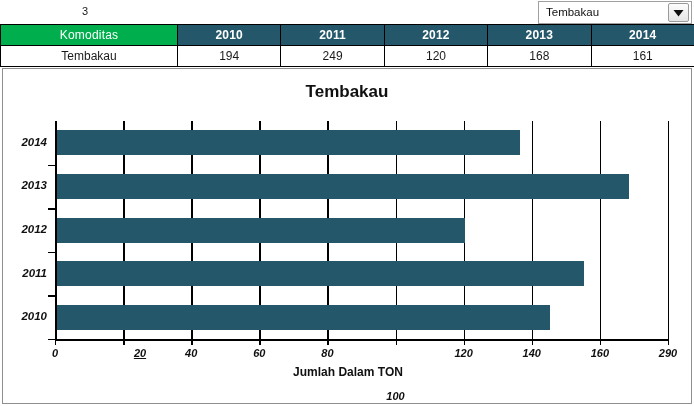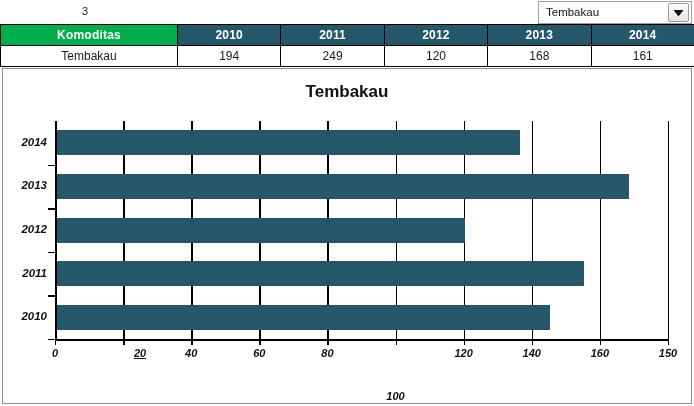--- a/index.html
+++ b/index.html
@@ -35,21 +35,21 @@
 
   
   .table-wrap { position:absolute; left:0; top:24px; width:694px; height:44px; }
   table.data { border-collapse:collapse; width:694px; table-layout:fixed; }
   table.data td, table.data th {
     border:1.5px solid #000; height:21px; padding:0;
     font-size:12px; text-align:center; vertical-align:middle;
   }
   .col-komoditas { width:177px; }
   .col-year { width:103.4px; }
-  th.hdr-green { background:#00ae4d; color:#ffffff; font-weight:bold; letter-spacing:.2px; }
+  th.hdr-green { background:#00ae4d; color:#ffffff; font-weight:normal; letter-spacing:.2px; }
   th.hdr-teal  { background:#24576a; color:#ffffff; font-weight:bold; letter-spacing:.2px; }
   td.body-cell { background:#ffffff; color:#1a1a1a; font-weight:normal; }
 
   
   .chart-panel {
     position:absolute; left:2px; top:68px; width:690px; height:336px;
     border:1px solid #8f8f8f; background:#ffffff;
   }
   .chart-title {
     position:absolute; left:0; top:13px; width:100%;
@@ -169,33 +169,34 @@
         <div class="xtick" style="left: 460.667px;"></div>
         <div class="xtick-label" style="left: 460.667px;">120</div>
         <div class="gridline" style="left: 528.778px;"></div>
         <div class="xtick" style="left: 528.778px;"></div>
         <div class="xtick-label" style="left: 528.778px; text-align: center;">140</div>
         <div class="gridline" style="left: 596.889px;"></div>
         <div class="xtick" style="left: 596.889px;"></div>
         <div class="xtick-label" style="left: 596.889px;">160</div>
         <div class="gridline" style="left: 665px;"></div>
         <div class="xtick" style="left: 665px;"></div>
-        <div class="xtick-label" style="left: 665px;">150</div>
+        <div class="xtick-label" style="left: 665px;">290</div>
         <div class="bar" style="left: 53.6px; top: 235.7px; width: 493.806px; background: rgb(36, 87, 106);"></div>
         <div class="ytick" style="top: 270px;"></div>
         <div class="ytick-label" style="top: 241.2px;">2010</div>
         <div class="bar" style="left: 53.6px; top: 192.1px; width: 527.861px; background: rgb(36, 87, 106);"></div>
         <div class="ytick" style="top: 226.4px;"></div>
         <div class="ytick-label" style="top: 197.6px;">2011</div>
         <div class="bar" style="left: 53.6px; top: 148.5px; width: 408.667px; background: rgb(36, 87, 106);"></div>
         <div class="ytick" style="top: 182.8px;"></div>
         <div class="ytick-label" style="top: 154px;">2012</div>
         <div class="bar" style="left: 53.6px; top: 104.9px; width: 572.133px; background: rgb(36, 87, 106);"></div>
         <div class="ytick" style="top: 139.2px;"></div>
         <div class="ytick-label" style="top: 110.4px;">2013</div>
         <div class="bar" style="left: 53.6px; top: 61.3px; width: 463.156px; background: rgb(36, 87, 106);"></div>
         <div class="ytick" style="top: 95.6px;"></div>
         <div class="ytick-label" style="top: 66.8px;">2014</div>
       </div>
 
+    <div class="axis-title">Jumlah Dalam TON</div>
   </div>
 
 </div>
 
 </body></html>

